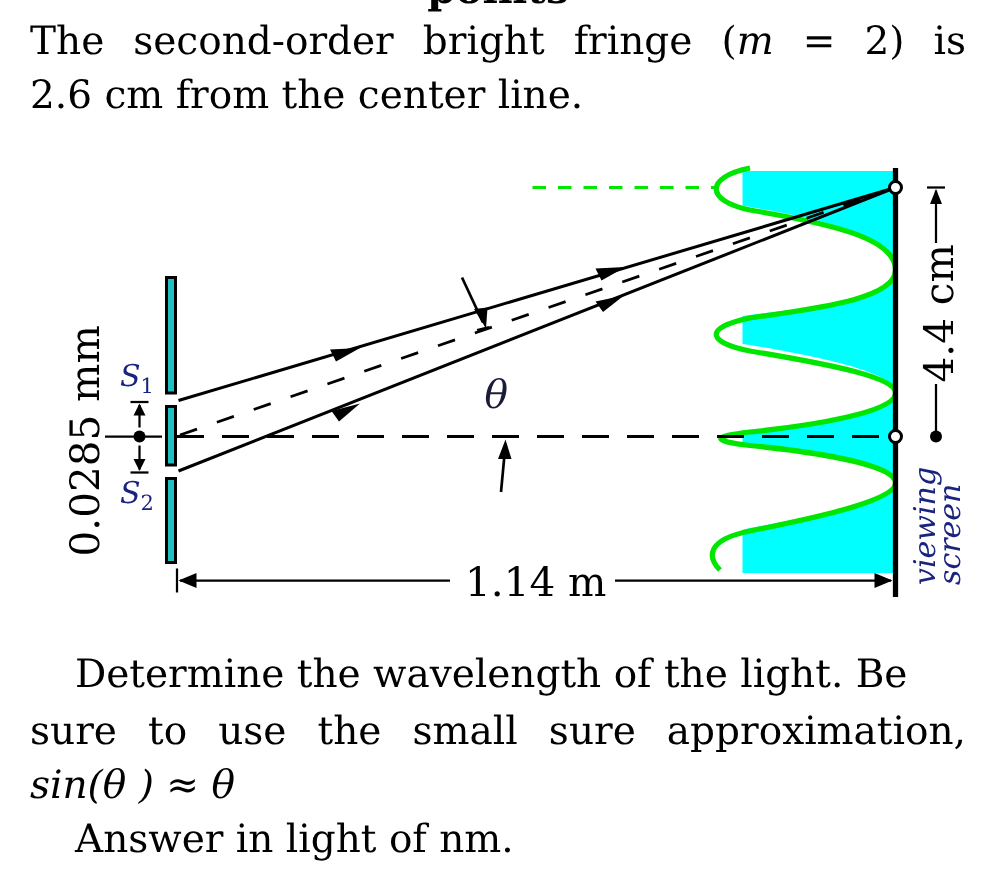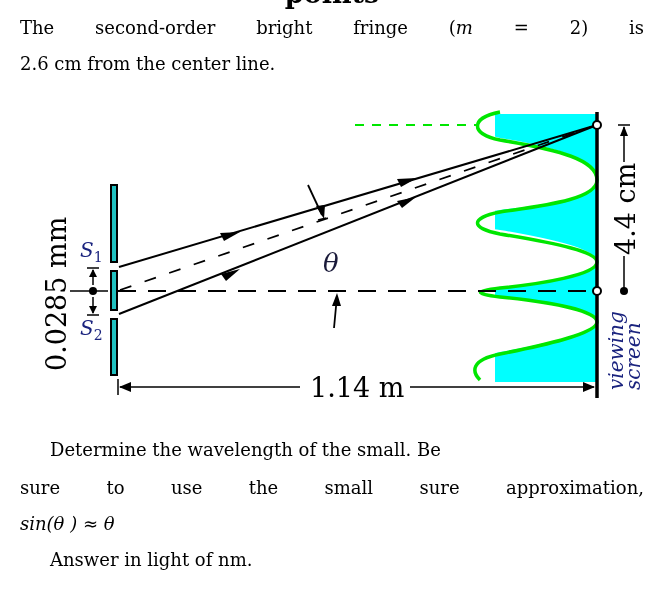--- a/index.html
+++ b/index.html
@@ -1,18 +1,18 @@
 <!DOCTYPE html>
 <html><head>
 <meta charset="utf-8">
 <style>
   html, body { margin: 0; padding: 0; background: #ffffff; }
   body { width: 664px; height: 596px; position: relative; overflow: hidden;
          font-family: "DejaVu Serif", "Liberation Serif", serif; color: #000; }
-  .txt { position: absolute; font-family: "DejaVu Serif", "Liberation Serif", serif; font-size: 18px; line-height: 36px; white-space: nowrap; }
+  .txt { position: absolute; font-family: "DejaVu Serif", "Liberation Serif", serif; font-size: 26px; line-height: 36px; white-space: nowrap; }
   .top-cut { position: absolute; left: 0; top: -24px; width: 664px; text-align: center; font-size: 27px; font-weight: bold; }
   .line { position: absolute; left: 20px; width: 624px; text-align: justify; text-align-last: justify; }
   .line-last { position: absolute; left: 20px; }
   .indent { position: absolute; left: 50px; }
   .math { font-style: italic; text-align: right; }
   svg { position: absolute; left: 0; top: 0; }
   svg text { font-family: "DejaVu Serif", "Liberation Serif", serif; }
 </style>
 </head>
 <body>
@@ -86,16 +86,16 @@
   <text transform="translate(640,390) rotate(-90)" font-size="20" font-style="italic" fill="#1a237e">screen</text>
 
   <line x1="118" y1="379" x2="118" y2="395" stroke="#000" stroke-width="1.5"></line>
   <line x1="120" y1="387" x2="300" y2="387" stroke="#000" stroke-width="1.5"></line>
   <polygon points="119,387 131,382 131,392" fill="#000"></polygon>
   <line x1="410" y1="387" x2="594" y2="387" stroke="#000" stroke-width="1.5"></line>
   <polygon points="595,387 583,382 583,392" fill="#000"></polygon>
   <text x="310" y="397" font-size="27" fill="#000">1.14 m</text>
 </svg>
 
-<div class="txt indent" style="top:432px;">Determine the wavelength of the small.  Be</div>
+<div class="txt indent" style="top:432px;">Determine the wavelength of the light.  Be</div>
 <div class="txt line" style="top:470px;">sure to use the small sure approximation,</div>
 <div class="txt line-last math" style="top:506px;">sin(θ ) ≈ θ</div>
 <div class="txt indent" style="top:542px;">Answer in light of  nm.</div>
 
 </body></html>

